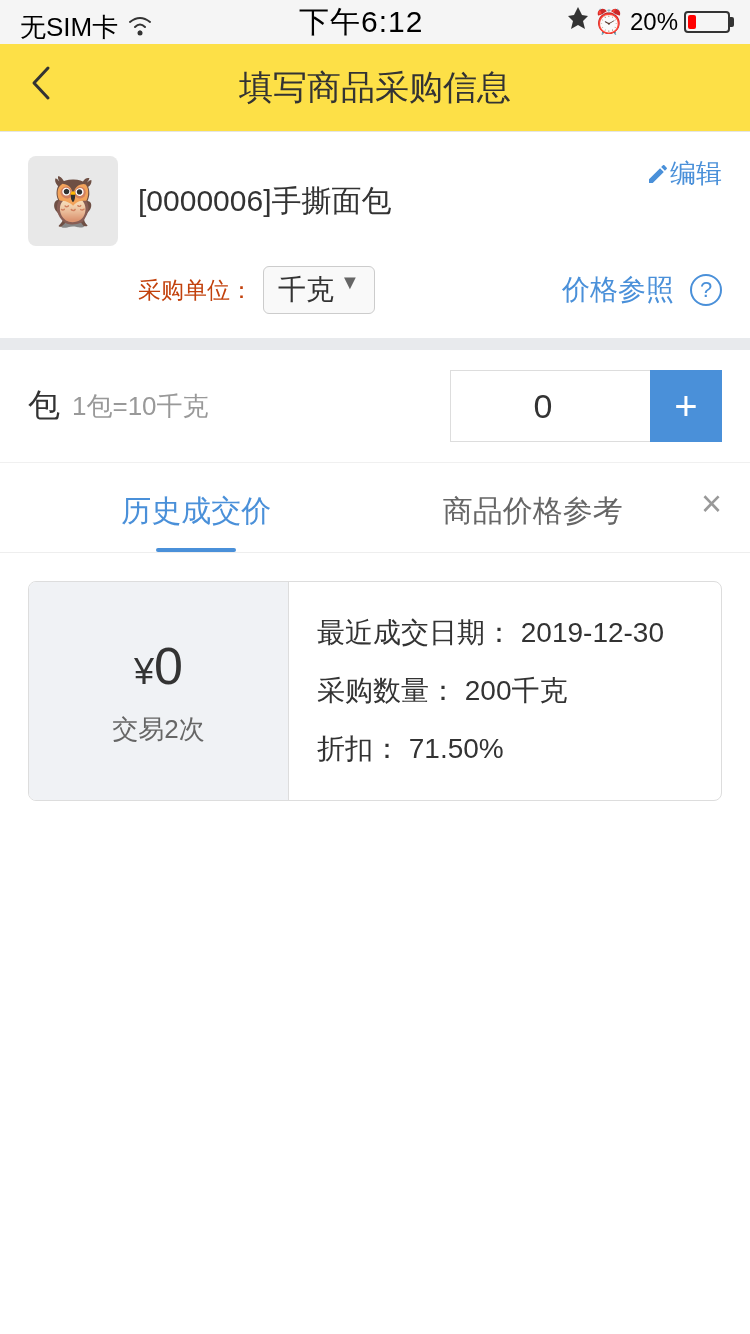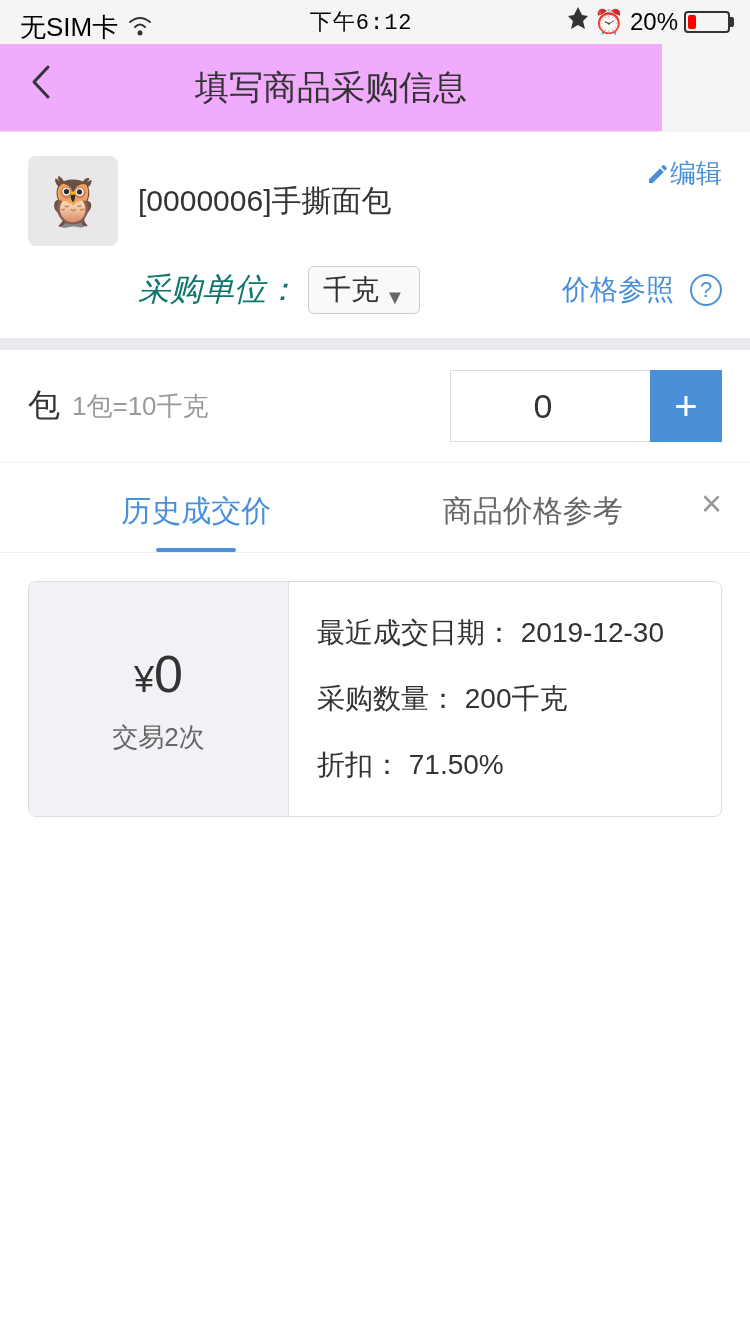--- a/index.html
+++ b/index.html
@@ -24,24 +24,23 @@
       font-size: 28px;
     }
     .status-left {
       display: flex;
       align-items: center;
       gap: 8px;
       font-size: 26px;
       margin-top: 10px;
     }
     .status-center {
-      font-size: 22px;
+      font-size: 30px;
       font-weight: 400;
       letter-spacing: 1px;
-      font-family: Liberation Mono, monospace;
     }
     .status-right {
       display: flex;
       align-items: center;
       gap: 6px;
       font-size: 24px;
     }
     .battery-icon {
       width: 46px;
       height: 22px;
@@ -65,29 +64,28 @@
     }
     .battery-fill {
       width: 20%;
       height: 100%;
       background: red;
       border-radius: 2px;
     }
 
     
     .nav-bar {
-      width: 662px;
+      width: 750px;
       height: 88px;
-      background: #f0abfc;
+      background: #fde047;
       display: flex;
       align-items: center;
       justify-content: center;
       position: relative;
       border-bottom: 1px solid #e5e5e5;
-      font-family: Liberation Mono, monospace;
     }
     .nav-back {
       position: absolute;
       left: 28px;
       font-size: 36px;
       color: #333;
       cursor: pointer;
     }
     .nav-title {
       font-size: 34px;
@@ -135,27 +133,26 @@
       cursor: pointer;
     }
     .purchase-unit-row {
       display: flex;
       align-items: center;
       justify-content: space-between;
       margin-top: 8px;
       padding-left: 110px;
     }
     .unit-label {
-      font-size: 32px;
-      color: #0f766e;
-      font-style: italic;
+      font-size: 23px;
+      color: #c2410c;
     }
     .unit-selector {
       display: inline-flex;
-      align-items: flex-end;
+      align-items: flex-start;
       gap: 6px;
       border: 1px solid #ccc;
       border-radius: 6px;
       padding: 4px 14px;
       font-size: 28px;
       color: #333;
       background: #f9f9f9;
       cursor: pointer;
     }
     .unit-arrow {
@@ -310,21 +307,21 @@
     .history-trades {
       font-size: 26px;
       color: #666;
       margin-top: 16px;
     }
     .history-right {
       flex: 1;
       padding: 30px 28px;
       display: flex;
       flex-direction: column;
-      gap: 24px;
+      gap: 16px;
     }
     .history-detail-row {
       font-size: 28px;
       color: #333;
       line-height: 1.5;
     }
 
     
     .bottom-space {
       background: #fff;

